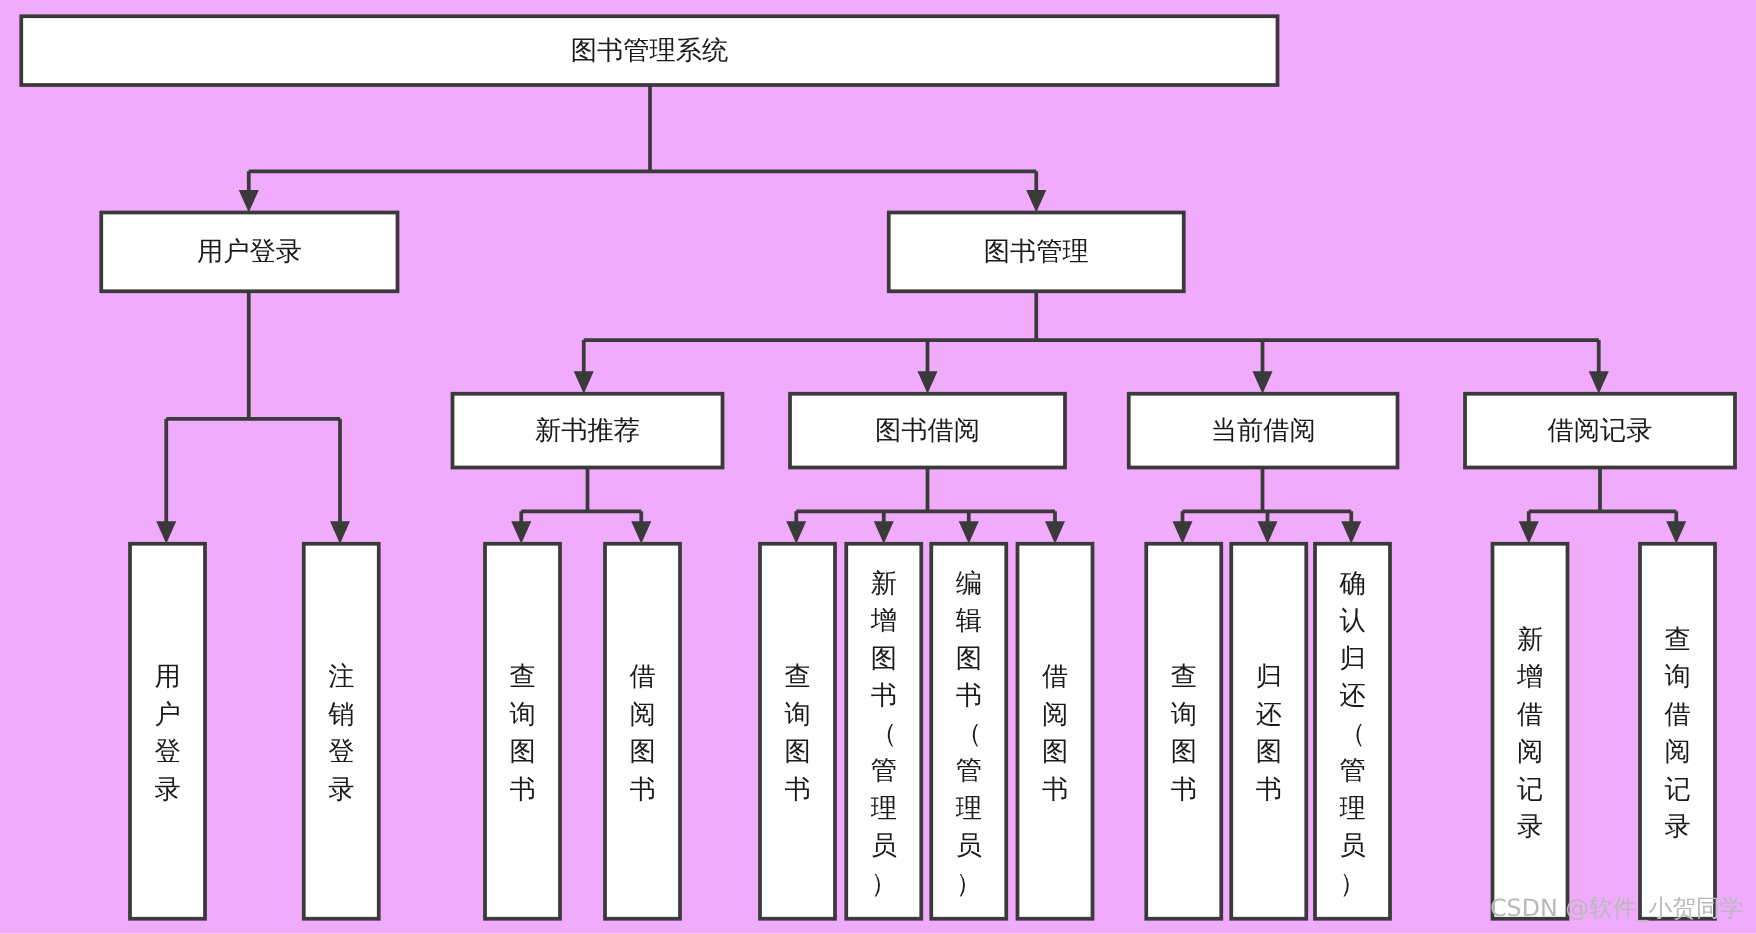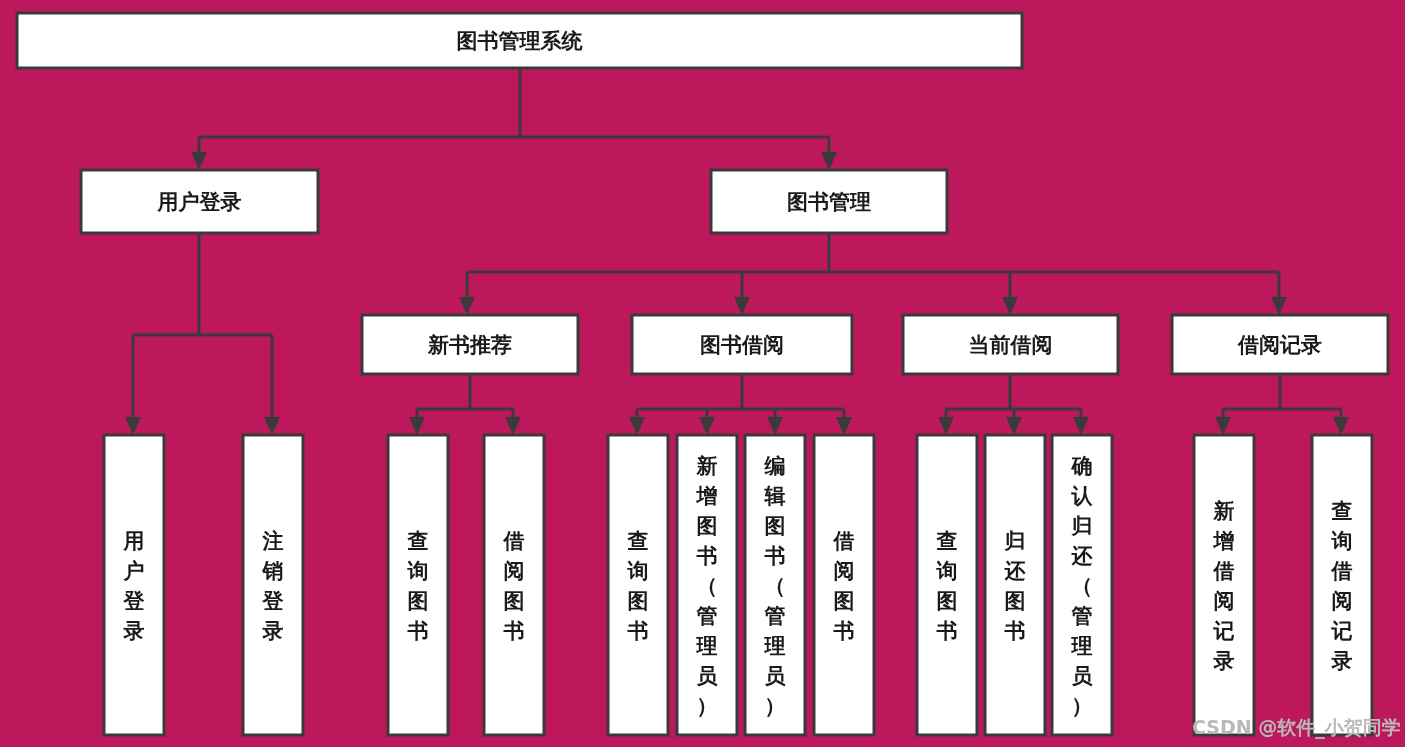--- a/index.html
+++ b/index.html
@@ -8,23 +8,22 @@
     padding: 0;
     background: #ffffff;
   }
   body {
     font-family: "DejaVu Sans", "Liberation Sans", sans-serif;
   }
   #diagram-root {
     position: relative;
     width: 1405px;
     height: 747px;
-    background: #be185d;
+    background: #f0abfc;
     overflow: hidden;
-    font-weight: bold;
   }
   svg.diagram-canvas {
     position: absolute;
     left: 0;
     top: 0;
     width: 1405px;
     height: 747px;
     display: block;
   }
   .node-box {

